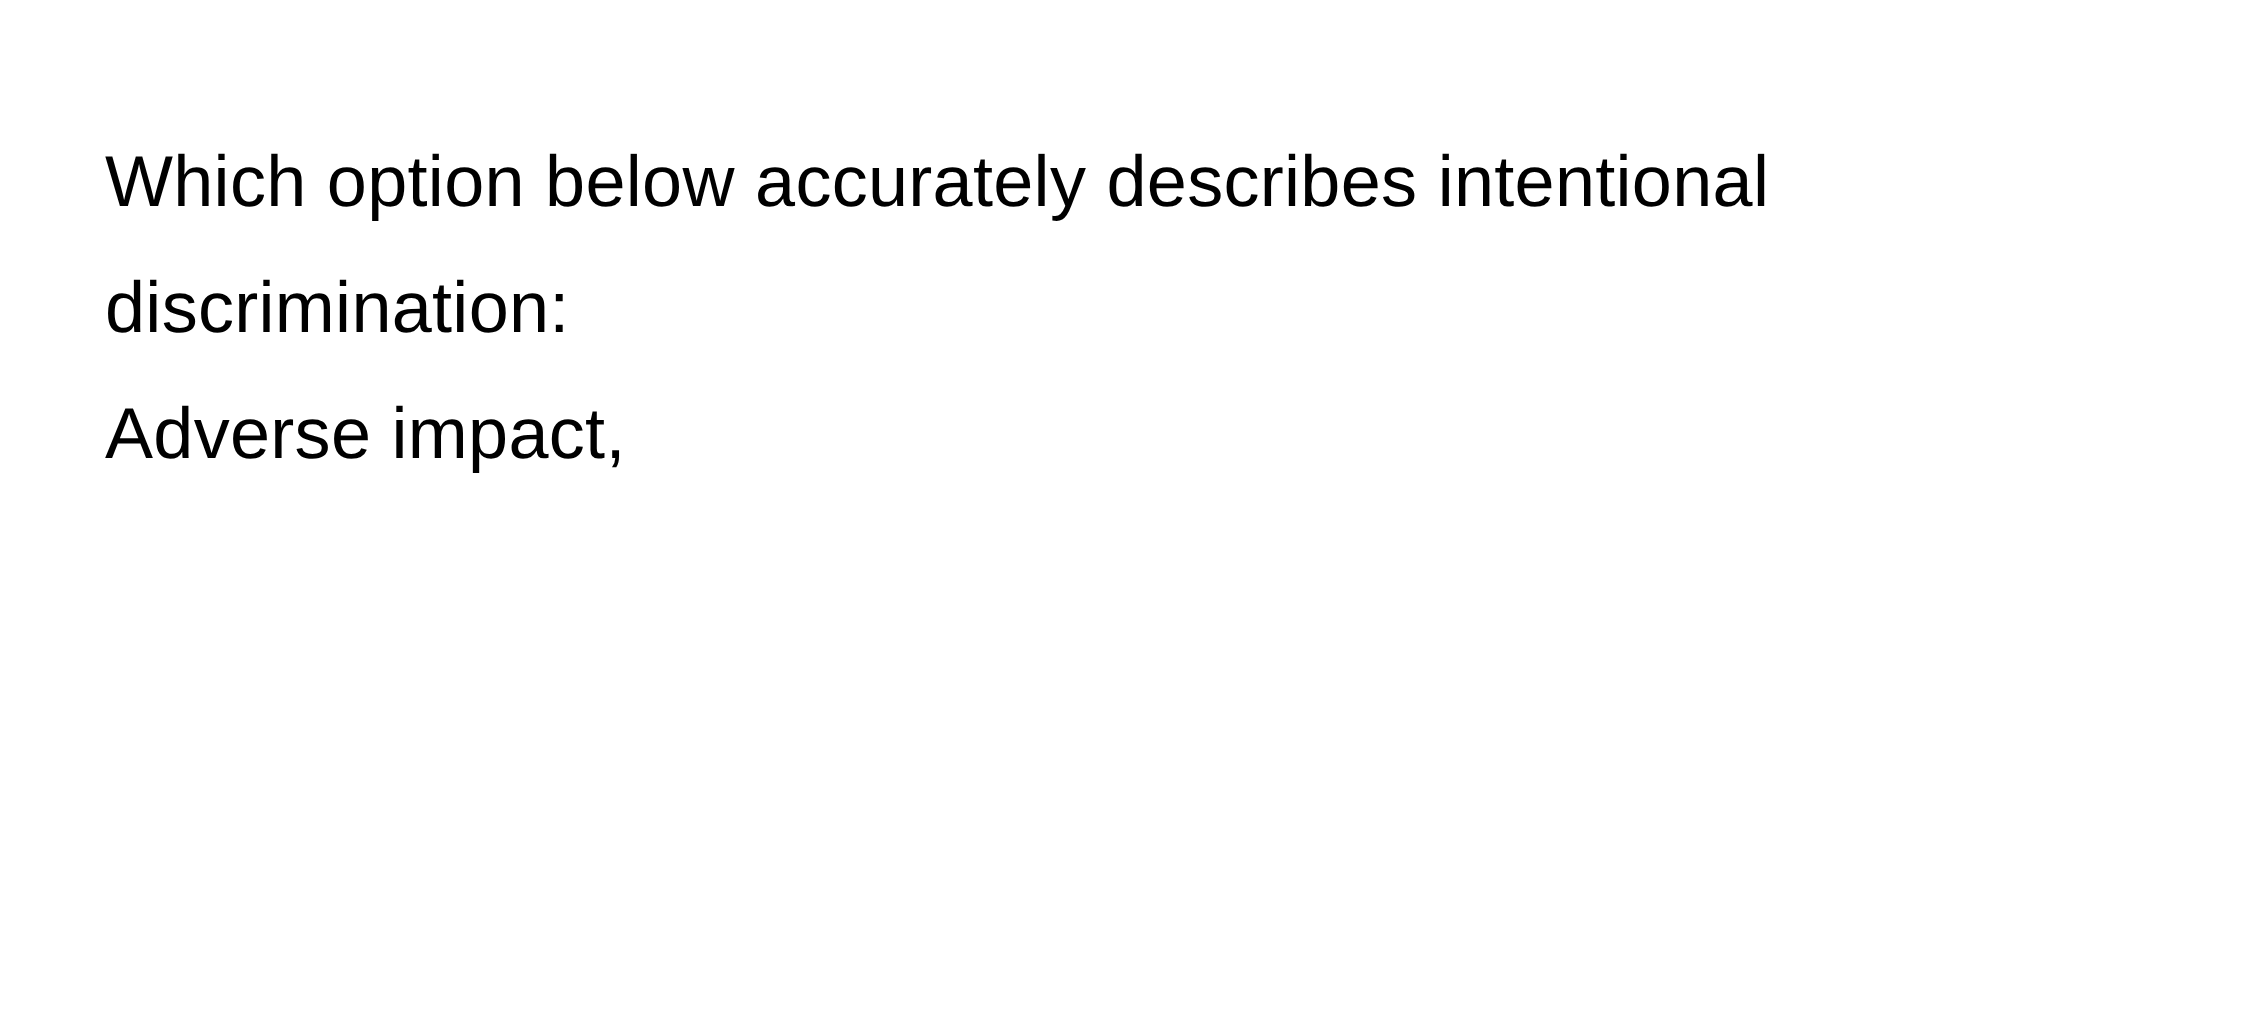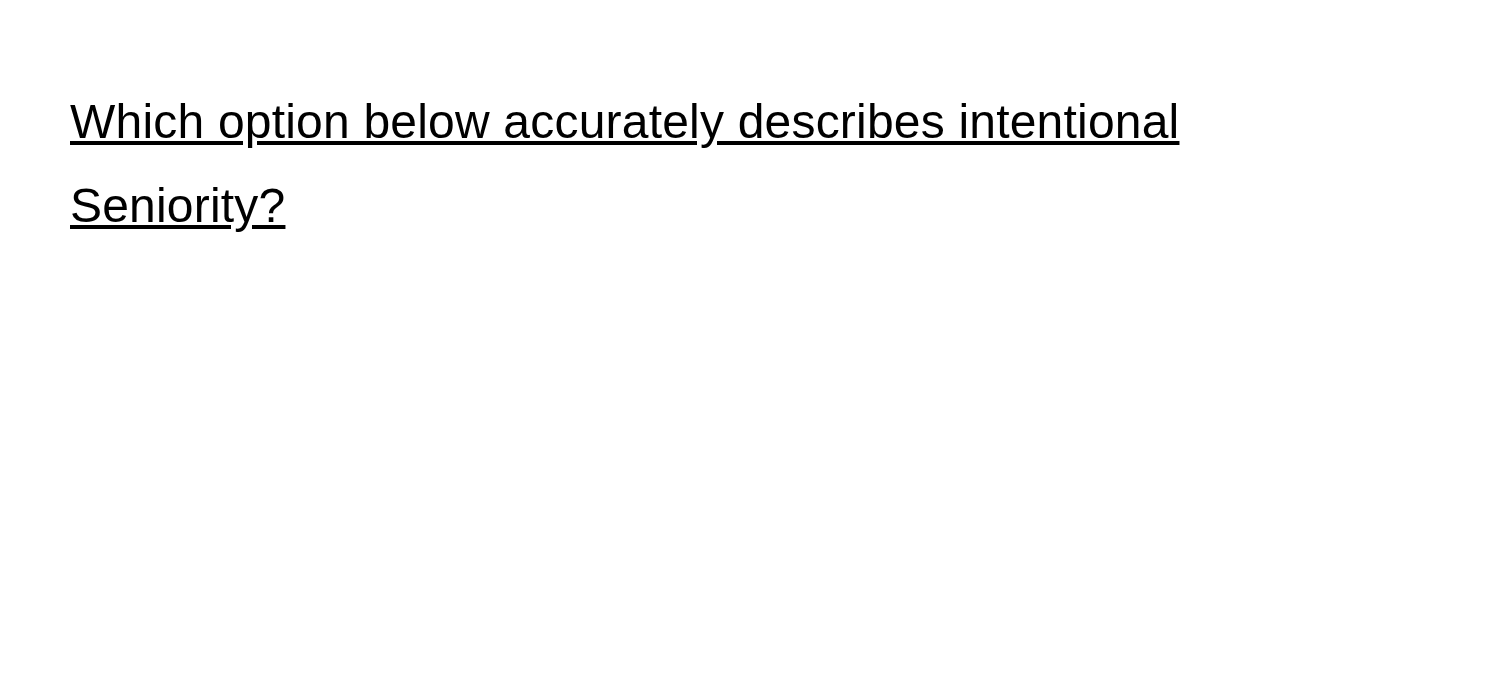--- a/index.html
+++ b/index.html
@@ -9,29 +9,29 @@
     }
     body {
       width: 1500px;
       height: 688px;
       background: #ffffff;
       font-family: -apple-system, BlinkMacSystemFont, "Segoe UI", Helvetica, Arial, sans-serif;
       padding: 80px 70px;
     }
     .question-container {
       max-width: 1360px;
-      text-decoration: underline;
     }
     .question-line {
       font-size: 48px;
       line-height: 1.75;
       color: #000000;
       font-weight: 400;
       letter-spacing: 0.2px;
     }
   </style>
 </head>
 <body>
 
 <div class="question-container">
   <div class="question-line">Which option below accurately describes intentional</div>
-  <div class="question-line">Seniority?</div>
+  <div class="question-line">discrimination:</div>
+  <div class="question-line">Adverse impact,</div>
 </div>
 
 </body></html>

